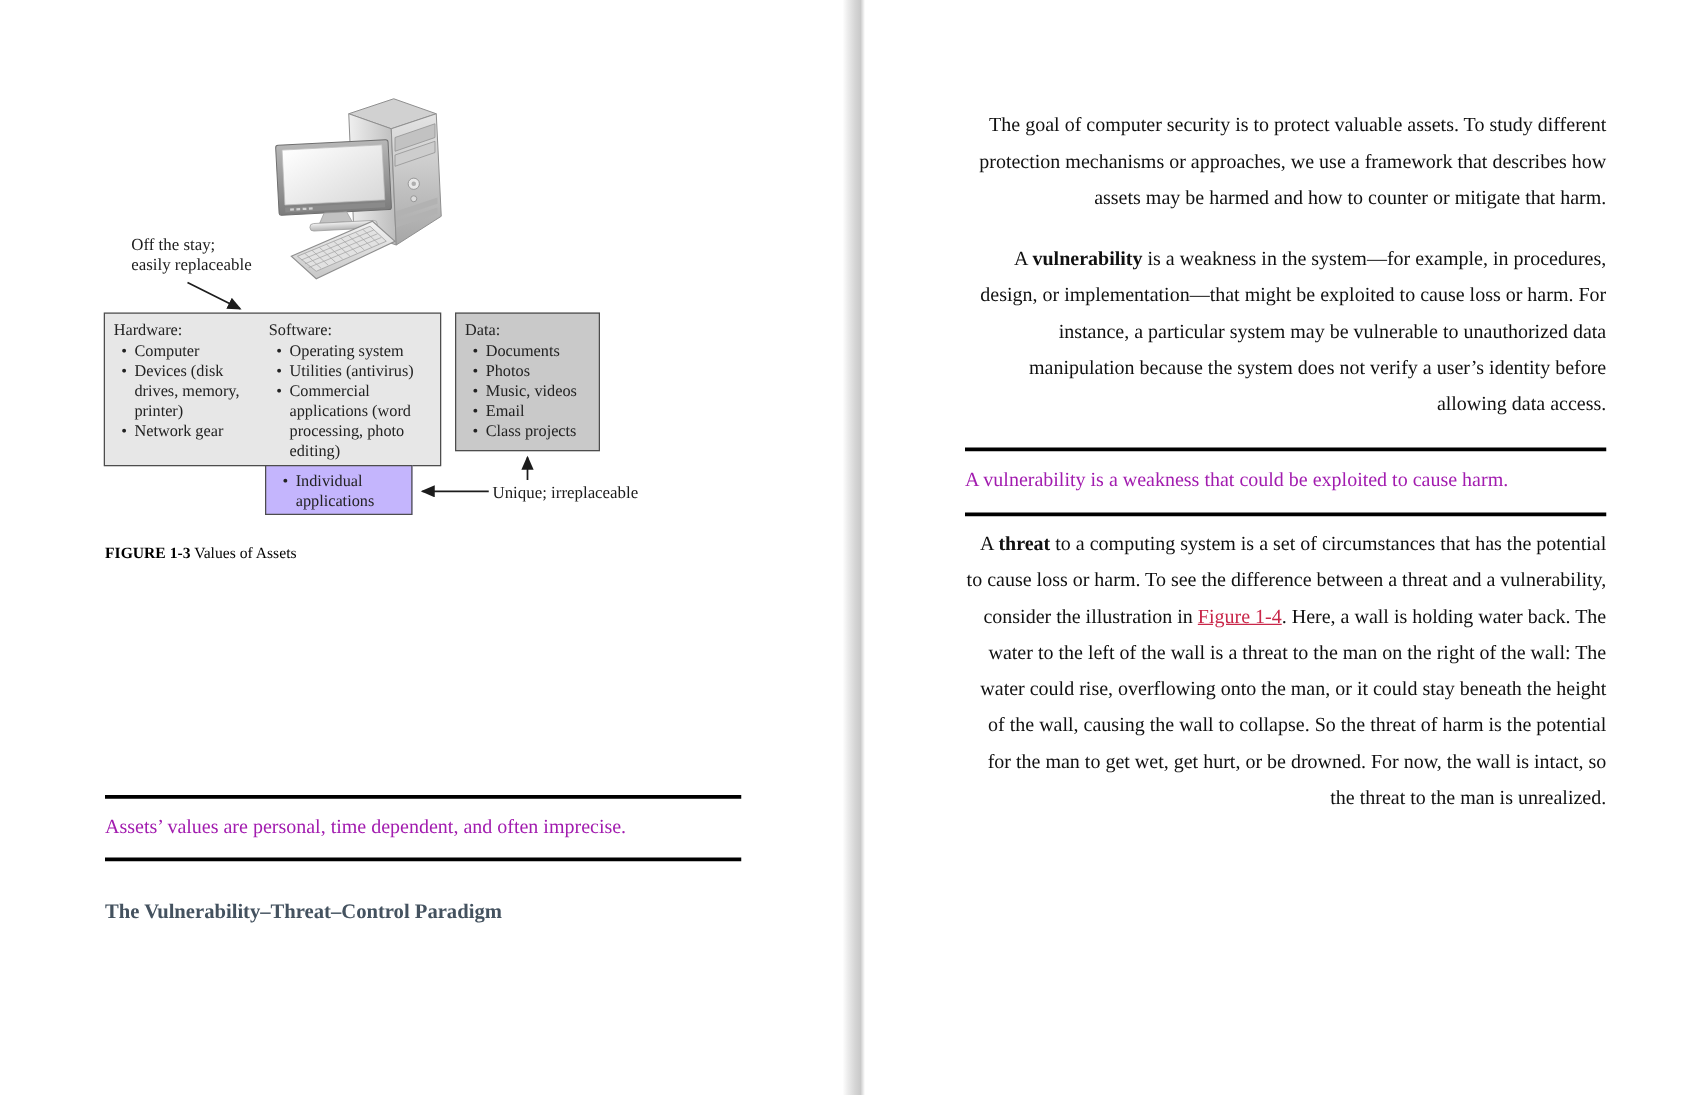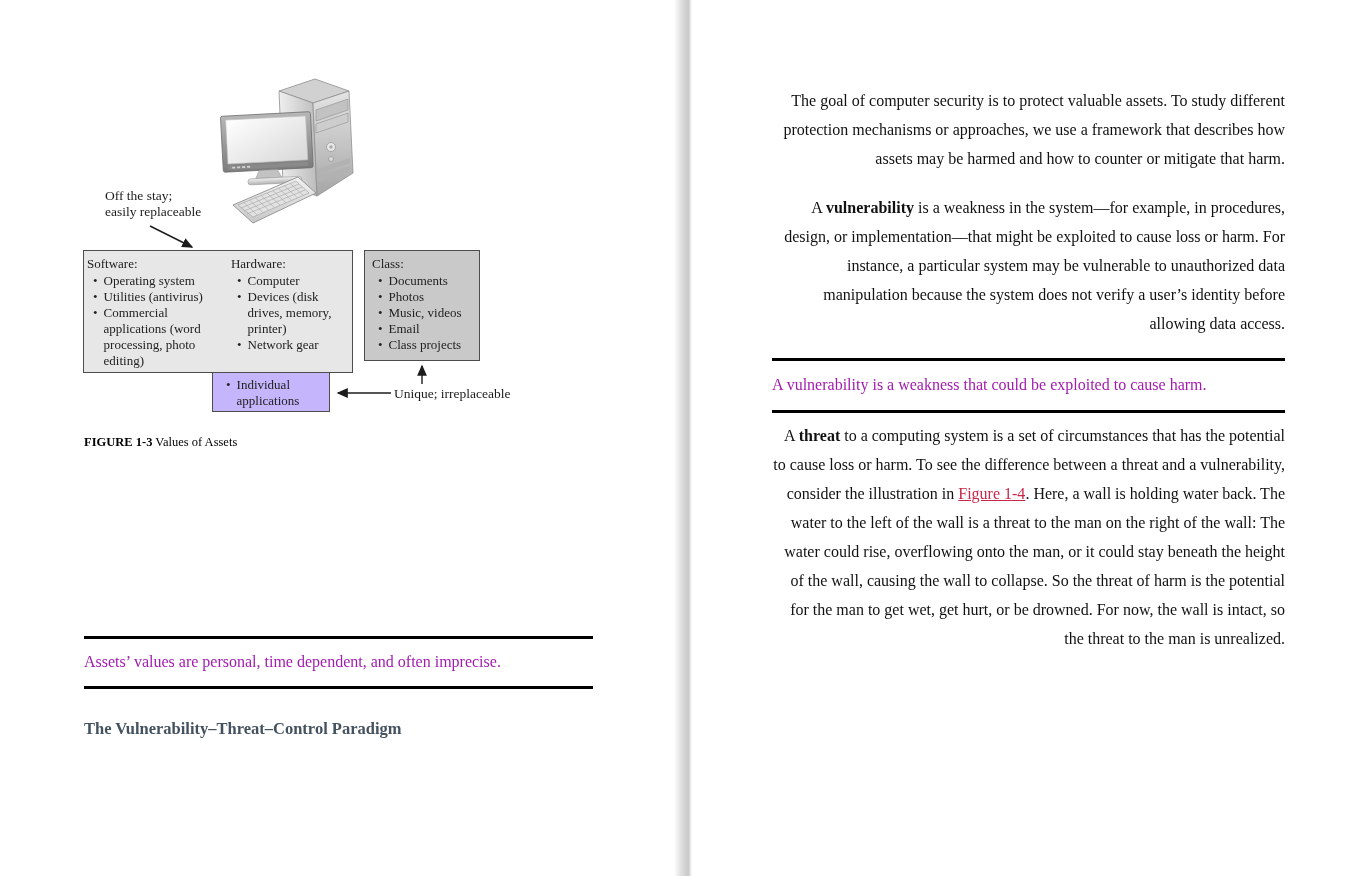--- a/index.html
+++ b/index.html
@@ -130,36 +130,36 @@
         </g>
       </g>
     </svg>
 
     <div class="fig-label" id="shelf-label">
       <div>Off the stay;</div>
       <div>easily replaceable</div>
     </div>
 
     <div class="fig-box" id="box-main">
+      <div class="col" id="col-hardware">
+        <div class="fig-title">Hardware:</div>
+        <div class="fig-li">Computer</div>
+        <div class="fig-li">Devices (disk drives, memory, printer)</div>
+        <div class="fig-li">Network gear</div>
+      </div>
       <div class="col" id="col-software">
         <div class="fig-title">Software:</div>
         <div class="fig-li">Operating system</div>
         <div class="fig-li">Utilities (antivirus)</div>
         <div class="fig-li">Commercial applications (word processing, photo editing)</div>
       </div>
-      <div class="col" id="col-hardware">
-        <div class="fig-title">Hardware:</div>
-        <div class="fig-li">Computer</div>
-        <div class="fig-li">Devices (disk drives, memory, printer)</div>
-        <div class="fig-li">Network gear</div>
-      </div>
     </div>
 
     <div class="fig-box" id="box-data">
-      <div class="fig-title">Class:</div>
+      <div class="fig-title">Data:</div>
       <div class="fig-li">Documents</div>
       <div class="fig-li">Photos</div>
       <div class="fig-li">Music, videos</div>
       <div class="fig-li">Email</div>
       <div class="fig-li">Class projects</div>
     </div>
 
     <div class="fig-box" id="box-indiv">
       <div class="fig-li">Individual applications</div>
     </div>

